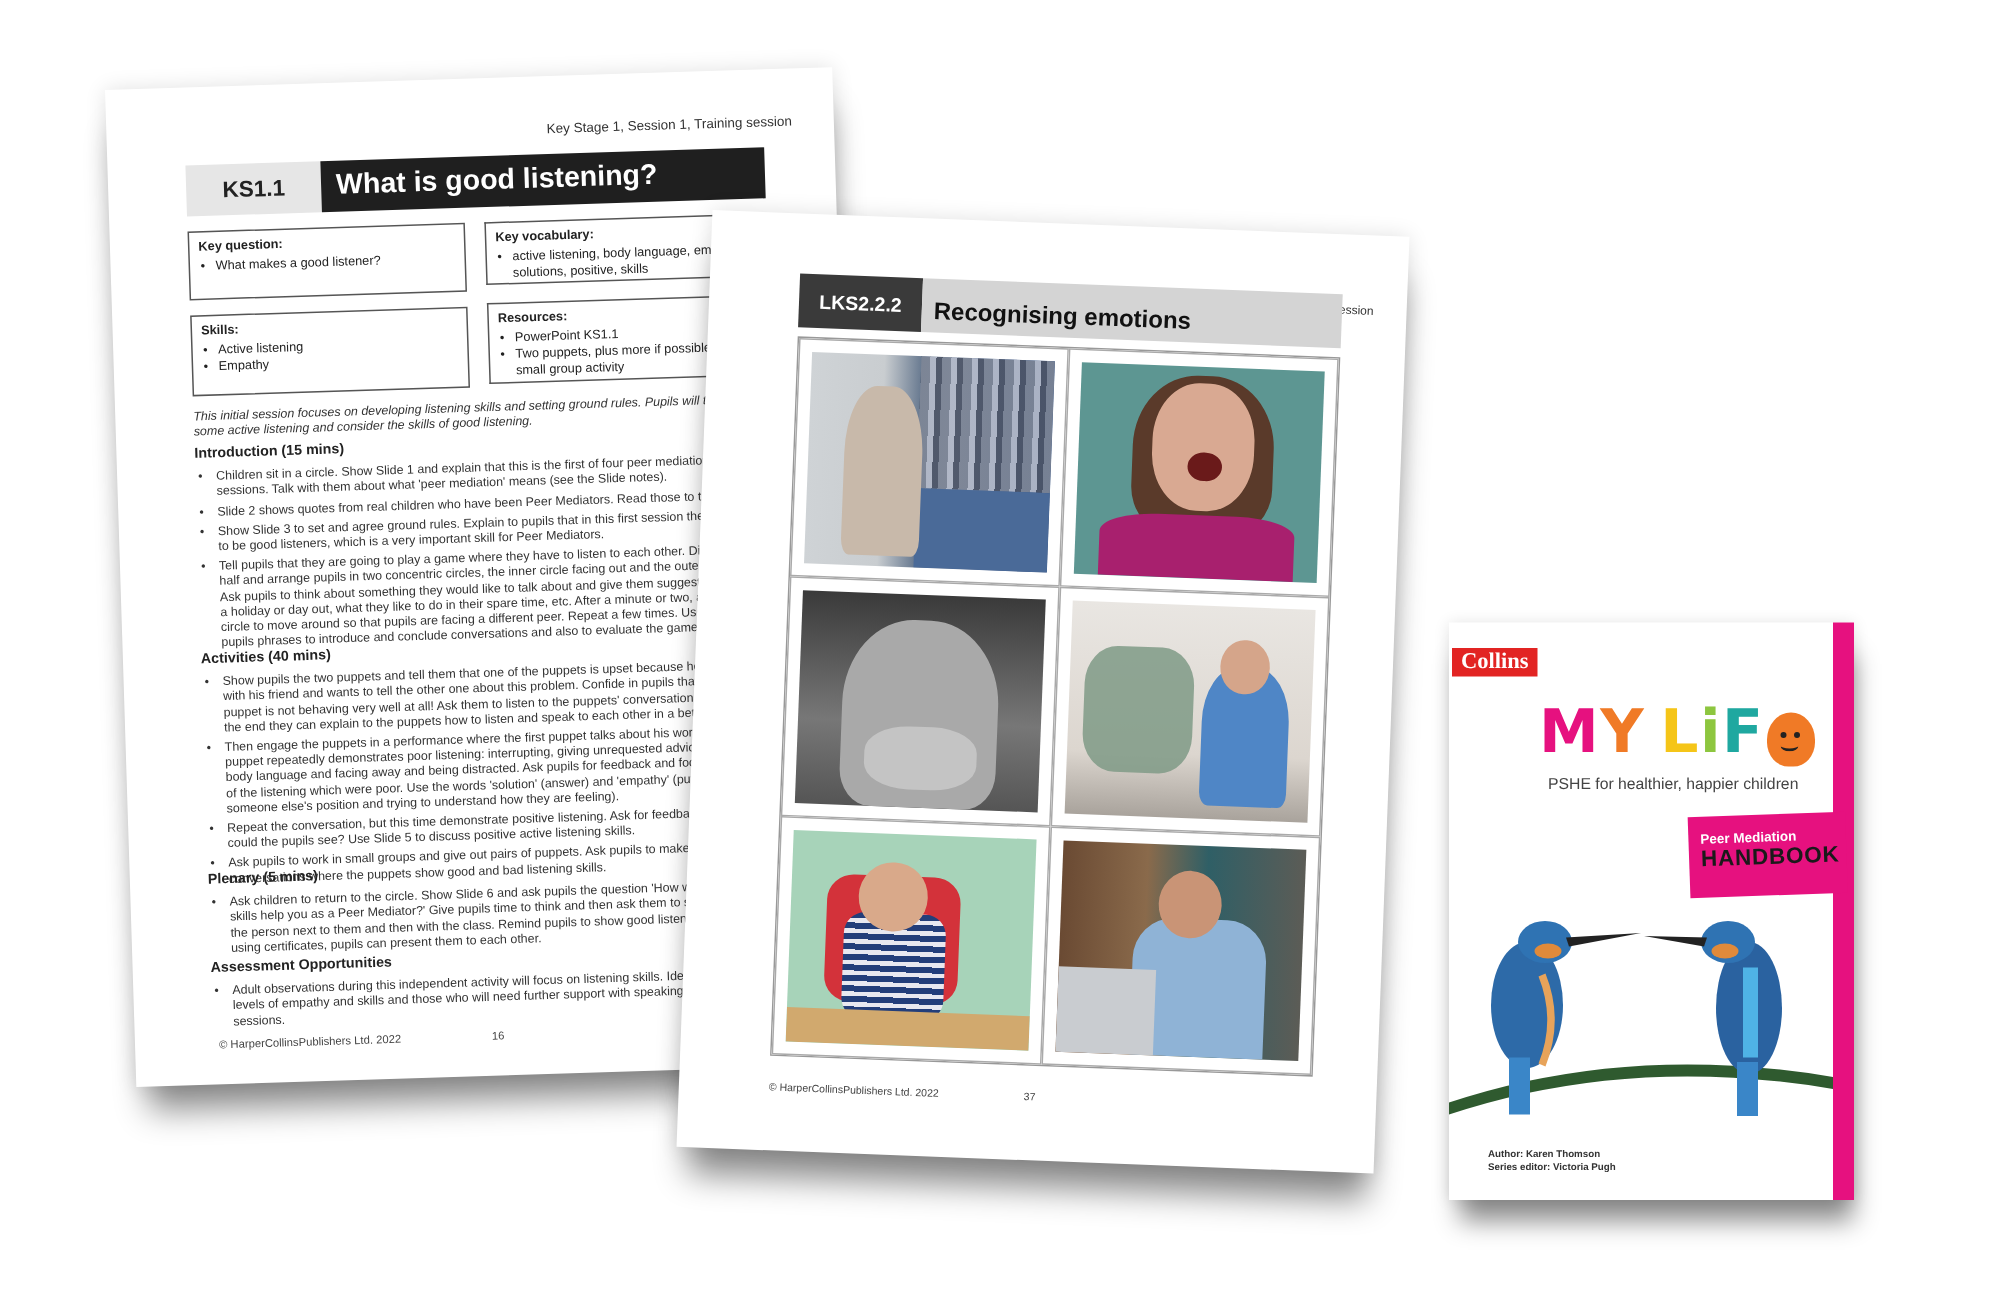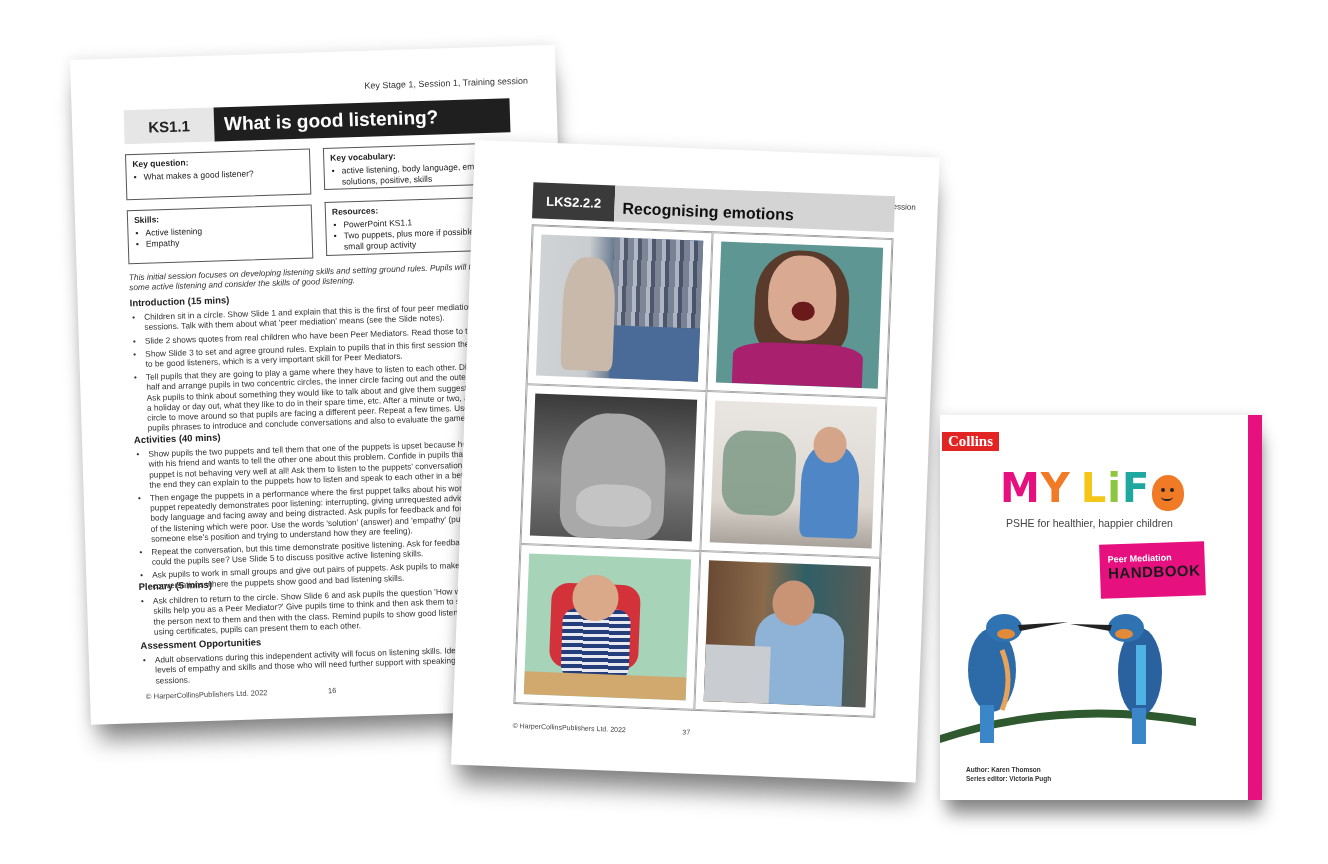--- a/index.html
+++ b/index.html
@@ -74,21 +74,21 @@
     .ph5 .table { position: absolute; left: 0; top: 84%; width: 100%; height: 16%; background: #d1a96e; }
     .ph6 { background: linear-gradient(90deg, #6a4a33 0%, #8a6a4b 35%, #2f5f66 60%, #5c5c56 100%); }
     .ph6 .man { position: absolute; left: 30%; top: 35%; width: 55%; height: 65%; background: #8fb3d6; border-radius: 30% 30% 0 0; }
     .ph6 .head { position: absolute; left: 40%; top: 12%; width: 26%; height: 32%; background: #c99476; border-radius: 50%; }
     .ph6 .laptop { position: absolute; left: 0; top: 60%; width: 40%; height: 40%; background: #c9ccd0; }
     .p2-foot { position: absolute; left: 60px; top: 580px; font-size: 7px; color: #444; }
     .p2-page { position: absolute; left: 230px; top: 580px; font-size: 7px; color: #444; }
 
     
     .cover {
-      position: absolute; left: 940px; top: 415px; width: 322px; height: 385px;
+      position: absolute; left: 966px; top: 415px; width: 270px; height: 385px;
       background: #fff; box-shadow: 3px 18px 16px -4px rgba(0,0,0,0.45), 0 0 10px rgba(0,0,0,0.12);
     }
     .spine-strip { position: absolute; right: 0; top: 0; width: 14px; height: 100%; background: #e6117f; }
     .collins { position: absolute; left: 2px; top: 17px; background: #e22423; color: #fff; font-family: "Liberation Serif", serif; font-weight: bold; font-size: 15px; padding: 1px 6px; }
     .logo { position: absolute; left: 60px; top: 50px; display: flex; align-items: flex-end; font-family: "DejaVu Sans", sans-serif; font-weight: bold; font-size: 40px; letter-spacing: 1px; }
     .logo span { display: inline-block; }
     .logo .face { display: inline-block; width: 32px; height: 36px; background: #f07a26; border-radius: 50% 50% 45% 45%; position: relative; margin-left: 2px; }
     .logo .face::before { content: ""; position: absolute; left: 9px; top: 13px; width: 4px; height: 4px; background: #222; border-radius: 50%; box-shadow: 9px 0 #222; }
     .logo .face::after { content: ""; position: absolute; left: 9px; top: 18px; width: 12px; height: 6px; border-bottom: 2px solid #222; border-radius: 0 0 50% 50%; }
     .tagline { position: absolute; left: 66px; top: 102px; font-size: 10.5px; color: #444; }

